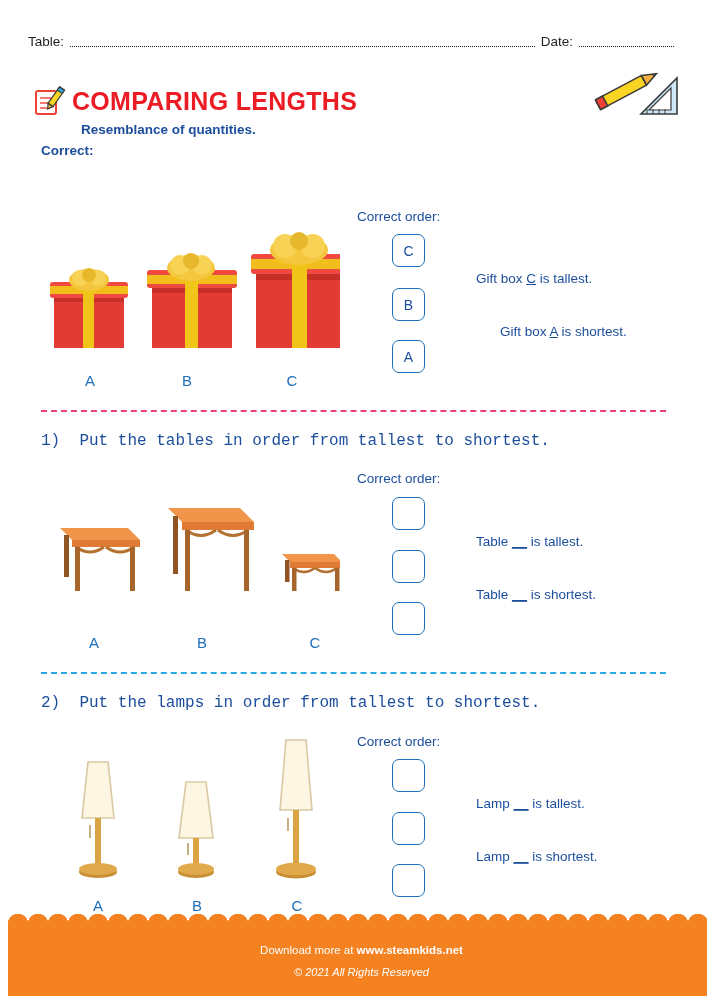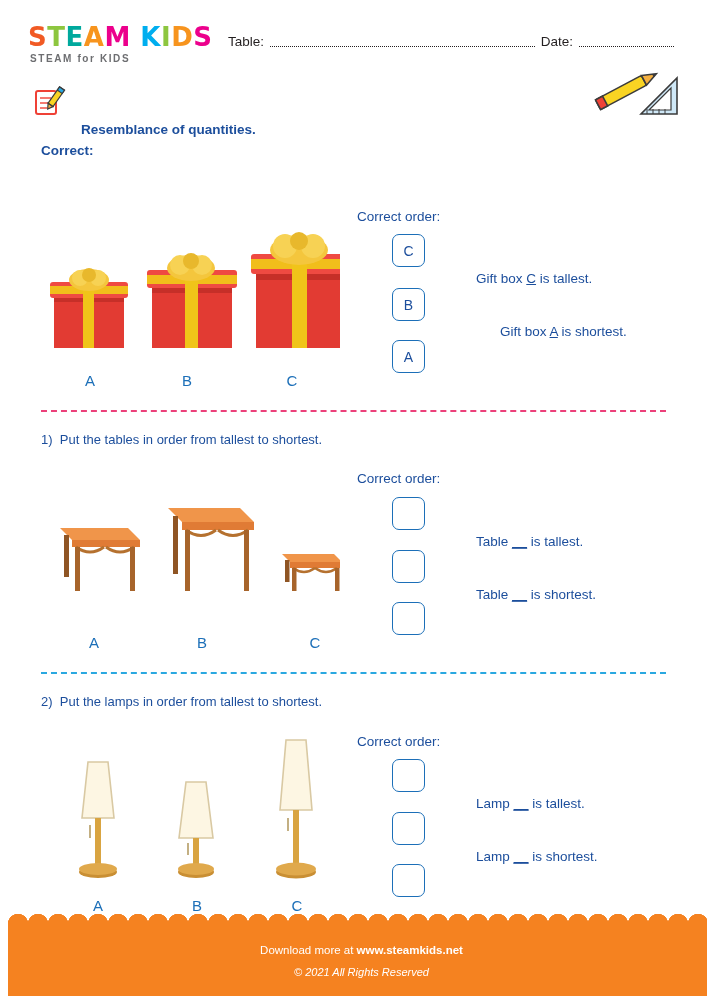--- a/index.html
+++ b/index.html
@@ -100,22 +100,23 @@
     left: 44px; top: 168px;
     font-size: 13.5px;
     color: #1c4e9c;
   }
   .tool-art { position:absolute; right: 28px; top: 62px; }
 
   
   .section { position: absolute; left: 0; width: 707px; }
   .q-text {
     position: absolute;
-    font-size: 13px;
-    color: #1c4e9c;
+    font-size: 16px;
+    color: #1c4e9c;
+    font-family: Liberation Mono, monospace;
   }
   .correct-order {
     position: absolute;
     font-size: 13.5px;
     color: #1c4e9c;
   }
   .box-slot {
     position: absolute;
     width: 33px; height: 33px;
     border: 1.6px solid #1c6fb8;
@@ -179,26 +180,20 @@
   }
   .site { font-weight: bold; }
   svg { display: block; }
 </style>
 </head>
 <body>
 
 <div class="sheet">
 
   <div class="header">
-    <div class="logo-block">
-      <div class="logo-word">
-        <span style="color:#f15a24">S</span><span style="color:#8dc63f">T</span><span style="color:#00a99d">E</span><span style="color:#f7941e">A</span><span style="color:#ec008c">M</span><span>&nbsp;</span><span style="color:#00aeef">K</span><span style="color:#8dc63f">I</span><span style="color:#f7941e">D</span><span style="color:#ec008c">S</span>
-      </div>
-      <div class="logo-sub">STEAM for KIDS</div>
-    </div>
     <div class="name-date">
       <span class="field-label">Table:</span>
       <span class="dotline name"></span>
       <span class="field-label">Date:</span>
       <span class="dotline date"></span>
     </div>
   </div>
 
   <div class="tool-art">
     <svg width="86" height="56" viewBox="0 0 86 56">
@@ -228,20 +223,21 @@
         <line x1="8" y1="14" x2="19" y2="14" stroke="#ef4136" stroke-width="1.4"></line>
         <line x1="8" y1="19" x2="19" y2="19" stroke="#ef4136" stroke-width="1.4"></line>
         <line x1="8" y1="24" x2="15" y2="24" stroke="#ef4136" stroke-width="1.4"></line>
         <g transform="rotate(35 22 16)">
           <rect x="19" y="2" width="6" height="20" fill="#f9d423" stroke="#3b3b3b" stroke-width="1.2"></rect>
           <polygon points="19,22 25,22 22,27" fill="#f5b041" stroke="#3b3b3b" stroke-width="1.2"></polygon>
           <rect x="19" y="2" width="6" height="4" fill="#2aa8e0" stroke="#3b3b3b" stroke-width="1.2"></rect>
         </g>
       </svg>
     </span>
+    <span class="title-text">COMPARING LENGTHS</span>
   </div>
   <div class="subtitle">Resemblance of quantities.</div>
   <div class="example-label">Correct:</div>
 
   <div class="section" style="top:0;">
 
     <div class="correct-order" style="left:357px; top:209px;">Correct order:</div>
 
     <div class="box-slot" style="left:392px; top:234px;">C</div>
     <div class="box-slot" style="left:392px; top:288px;">B</div>

